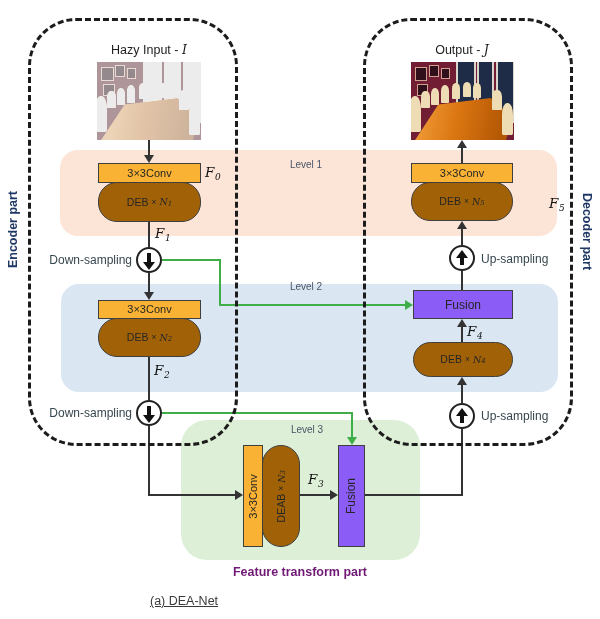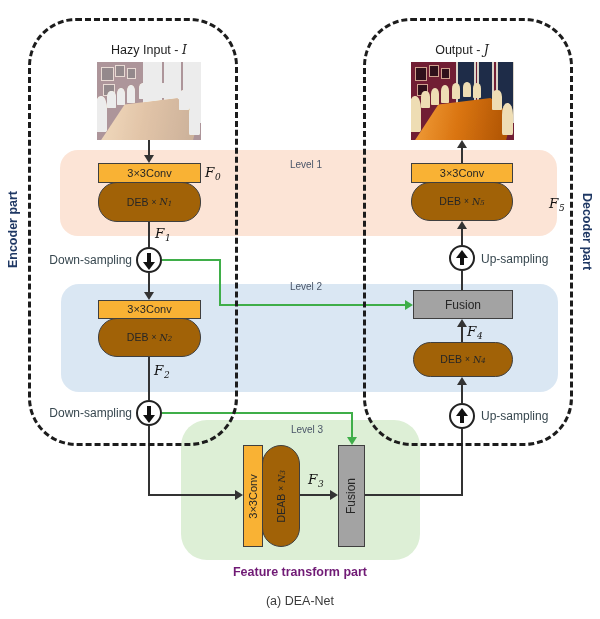--- a/index.html
+++ b/index.html
@@ -22,21 +22,21 @@
   .ah.green.down{border-top-color:#3fae49;}
   .ah.green.right{border-left-color:#3fae49;}
   
   .block{
     position:absolute;z-index:4;border:1.5px solid #3f3f3f;box-sizing:border-box;
     display:flex;align-items:center;justify-content:center;
     font-size:11px;color:#262626;line-height:1;
   }
   .conv{background:#f9b234;}
   .deb{background:#a16207;border-radius:19px;}
-  .fusion{background:#a3a3a3;font-size:12px;}
+  .fusion{background:#8b5cf6;font-size:12px;}
   .rot{transform:rotate(-90deg);white-space:nowrap;display:flex;align-items:center;justify-content:center;}
   .deb-name{font-size:10.5px;}
   .deb-times{font-size:8.5px;margin:0 3px;}
   .deb-var{font-family:"DejaVu Serif",serif;font-style:italic;font-size:9.5px;}
   .deb-sub{font-family:"DejaVu Serif",serif;font-style:italic;font-size:7px;position:relative;top:2px;}
   
   .samp{position:absolute;z-index:4;width:26px;height:26px;box-sizing:border-box;
     border:2px solid #222;border-radius:50%;background:#fff;}
   .samp .stem{position:absolute;left:9px;width:4px;background:#111;}
   .samp.down .stem{top:4px;height:10px;}
@@ -49,21 +49,21 @@
   .label{position:absolute;z-index:5;font-size:12px;color:#37474f;line-height:1.2;}
   .label.right{text-align:right;}
   .lvl{position:absolute;z-index:5;font-size:10px;color:#4a5568;text-align:center;}
   .f-label{position:absolute;z-index:5;font-family:"DejaVu Serif",serif;font-style:italic;
     font-size:13.5px;color:#111;}
   .f-sub{font-size:9px;position:relative;top:3px;margin-left:0.5px;}
   .io-title{position:absolute;z-index:5;font-size:12.5px;color:#1c1c1c;text-align:center;}
   .io-var{font-family:"DejaVu Serif",serif;font-style:italic;}
   .part-label{position:absolute;z-index:5;font-size:12.5px;font-weight:bold;color:#1f3864;text-align:center;width:100px;height:17px;}
   .caption-bold{position:absolute;z-index:5;font-weight:bold;font-size:12.5px;color:#701a75;text-align:center;}
-  .caption{position:absolute;z-index:5;font-size:12.5px;color:#3a3a3a;text-align:center;}
+  .caption{position:absolute;z-index:5;font-size:12.5px;color:#3a3a3a;text-decoration:underline;}
   
   .photo{position:absolute;z-index:4;overflow:hidden;}
   .scene{position:absolute;inset:0;background:#6b2537;}
   .scene.day{filter:saturate(.55) brightness(1.18) contrast(.85);}
   .scene.night{filter:saturate(1.12) contrast(1.05);}
   .win{position:absolute;top:0;background:#243048;border-left:2px solid #d6d0c6;border-right:2px solid #d6d0c6;}
   .scene.day .win{background:#eceee8;border-color:#e8dcd8;}
   .w1{left:44%;width:15%;height:76%;}
   .w2{left:64%;width:13%;height:72%;}
   .w3{left:83%;width:14%;height:78%;}

